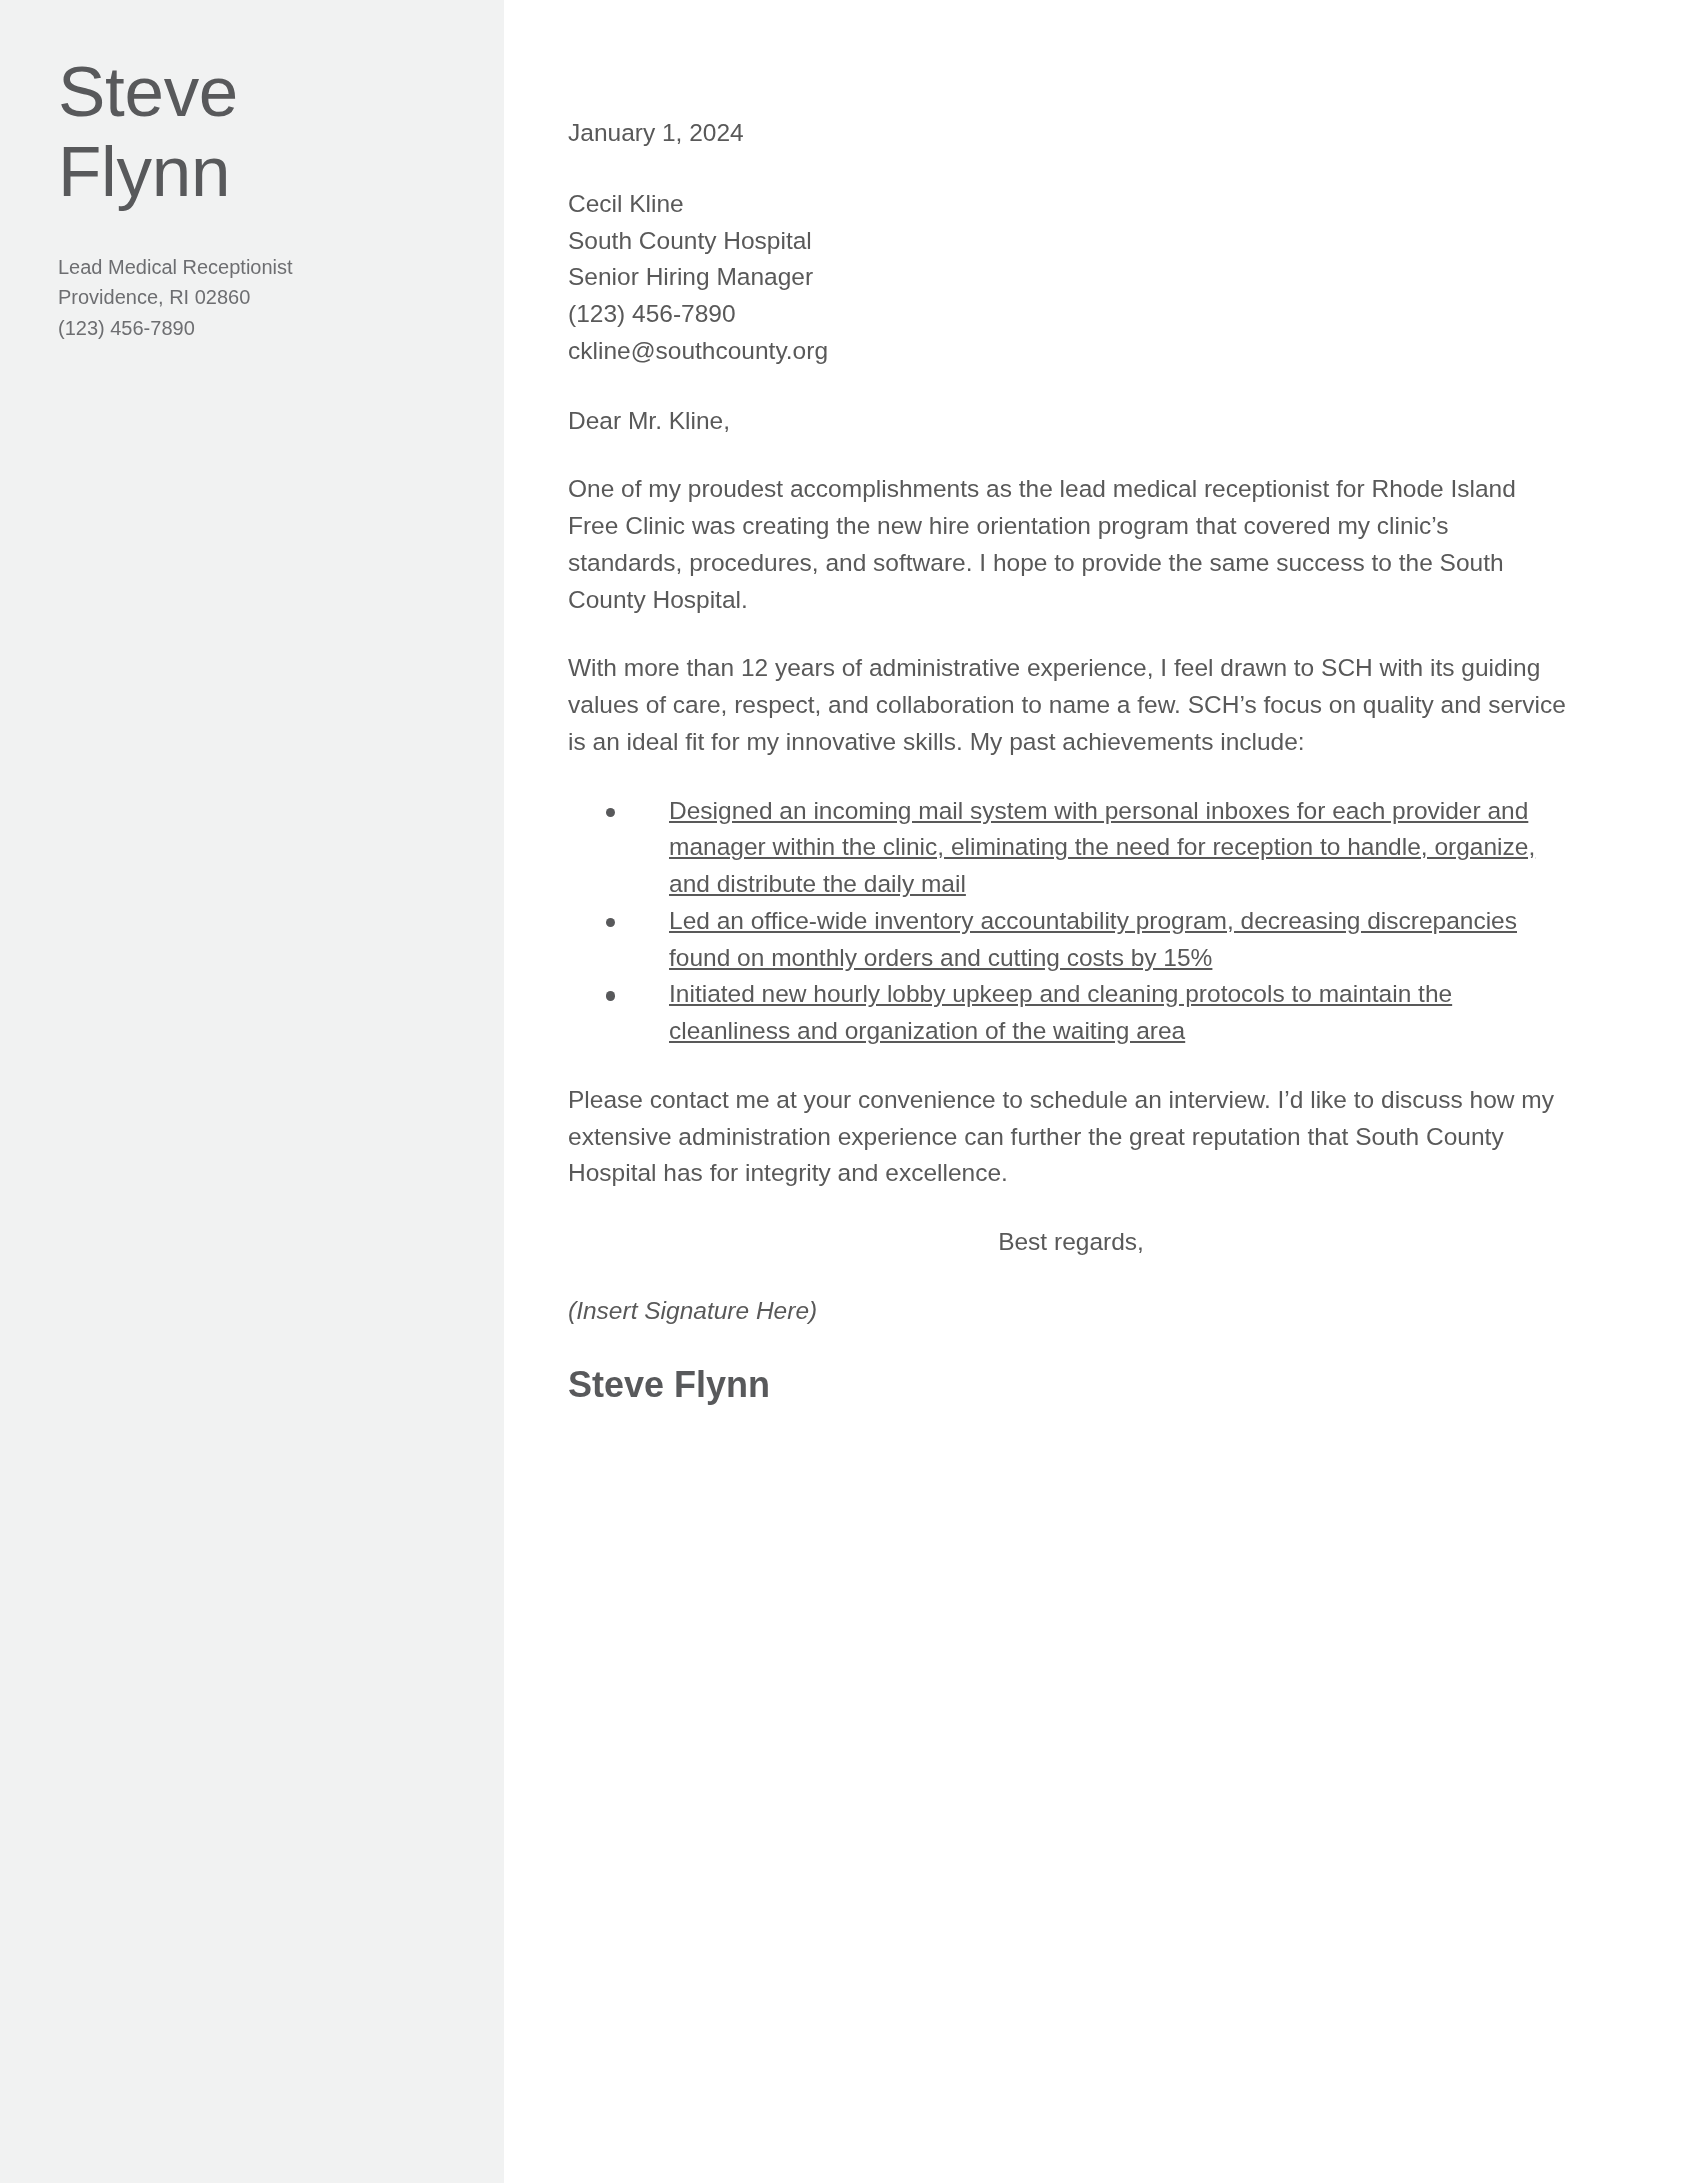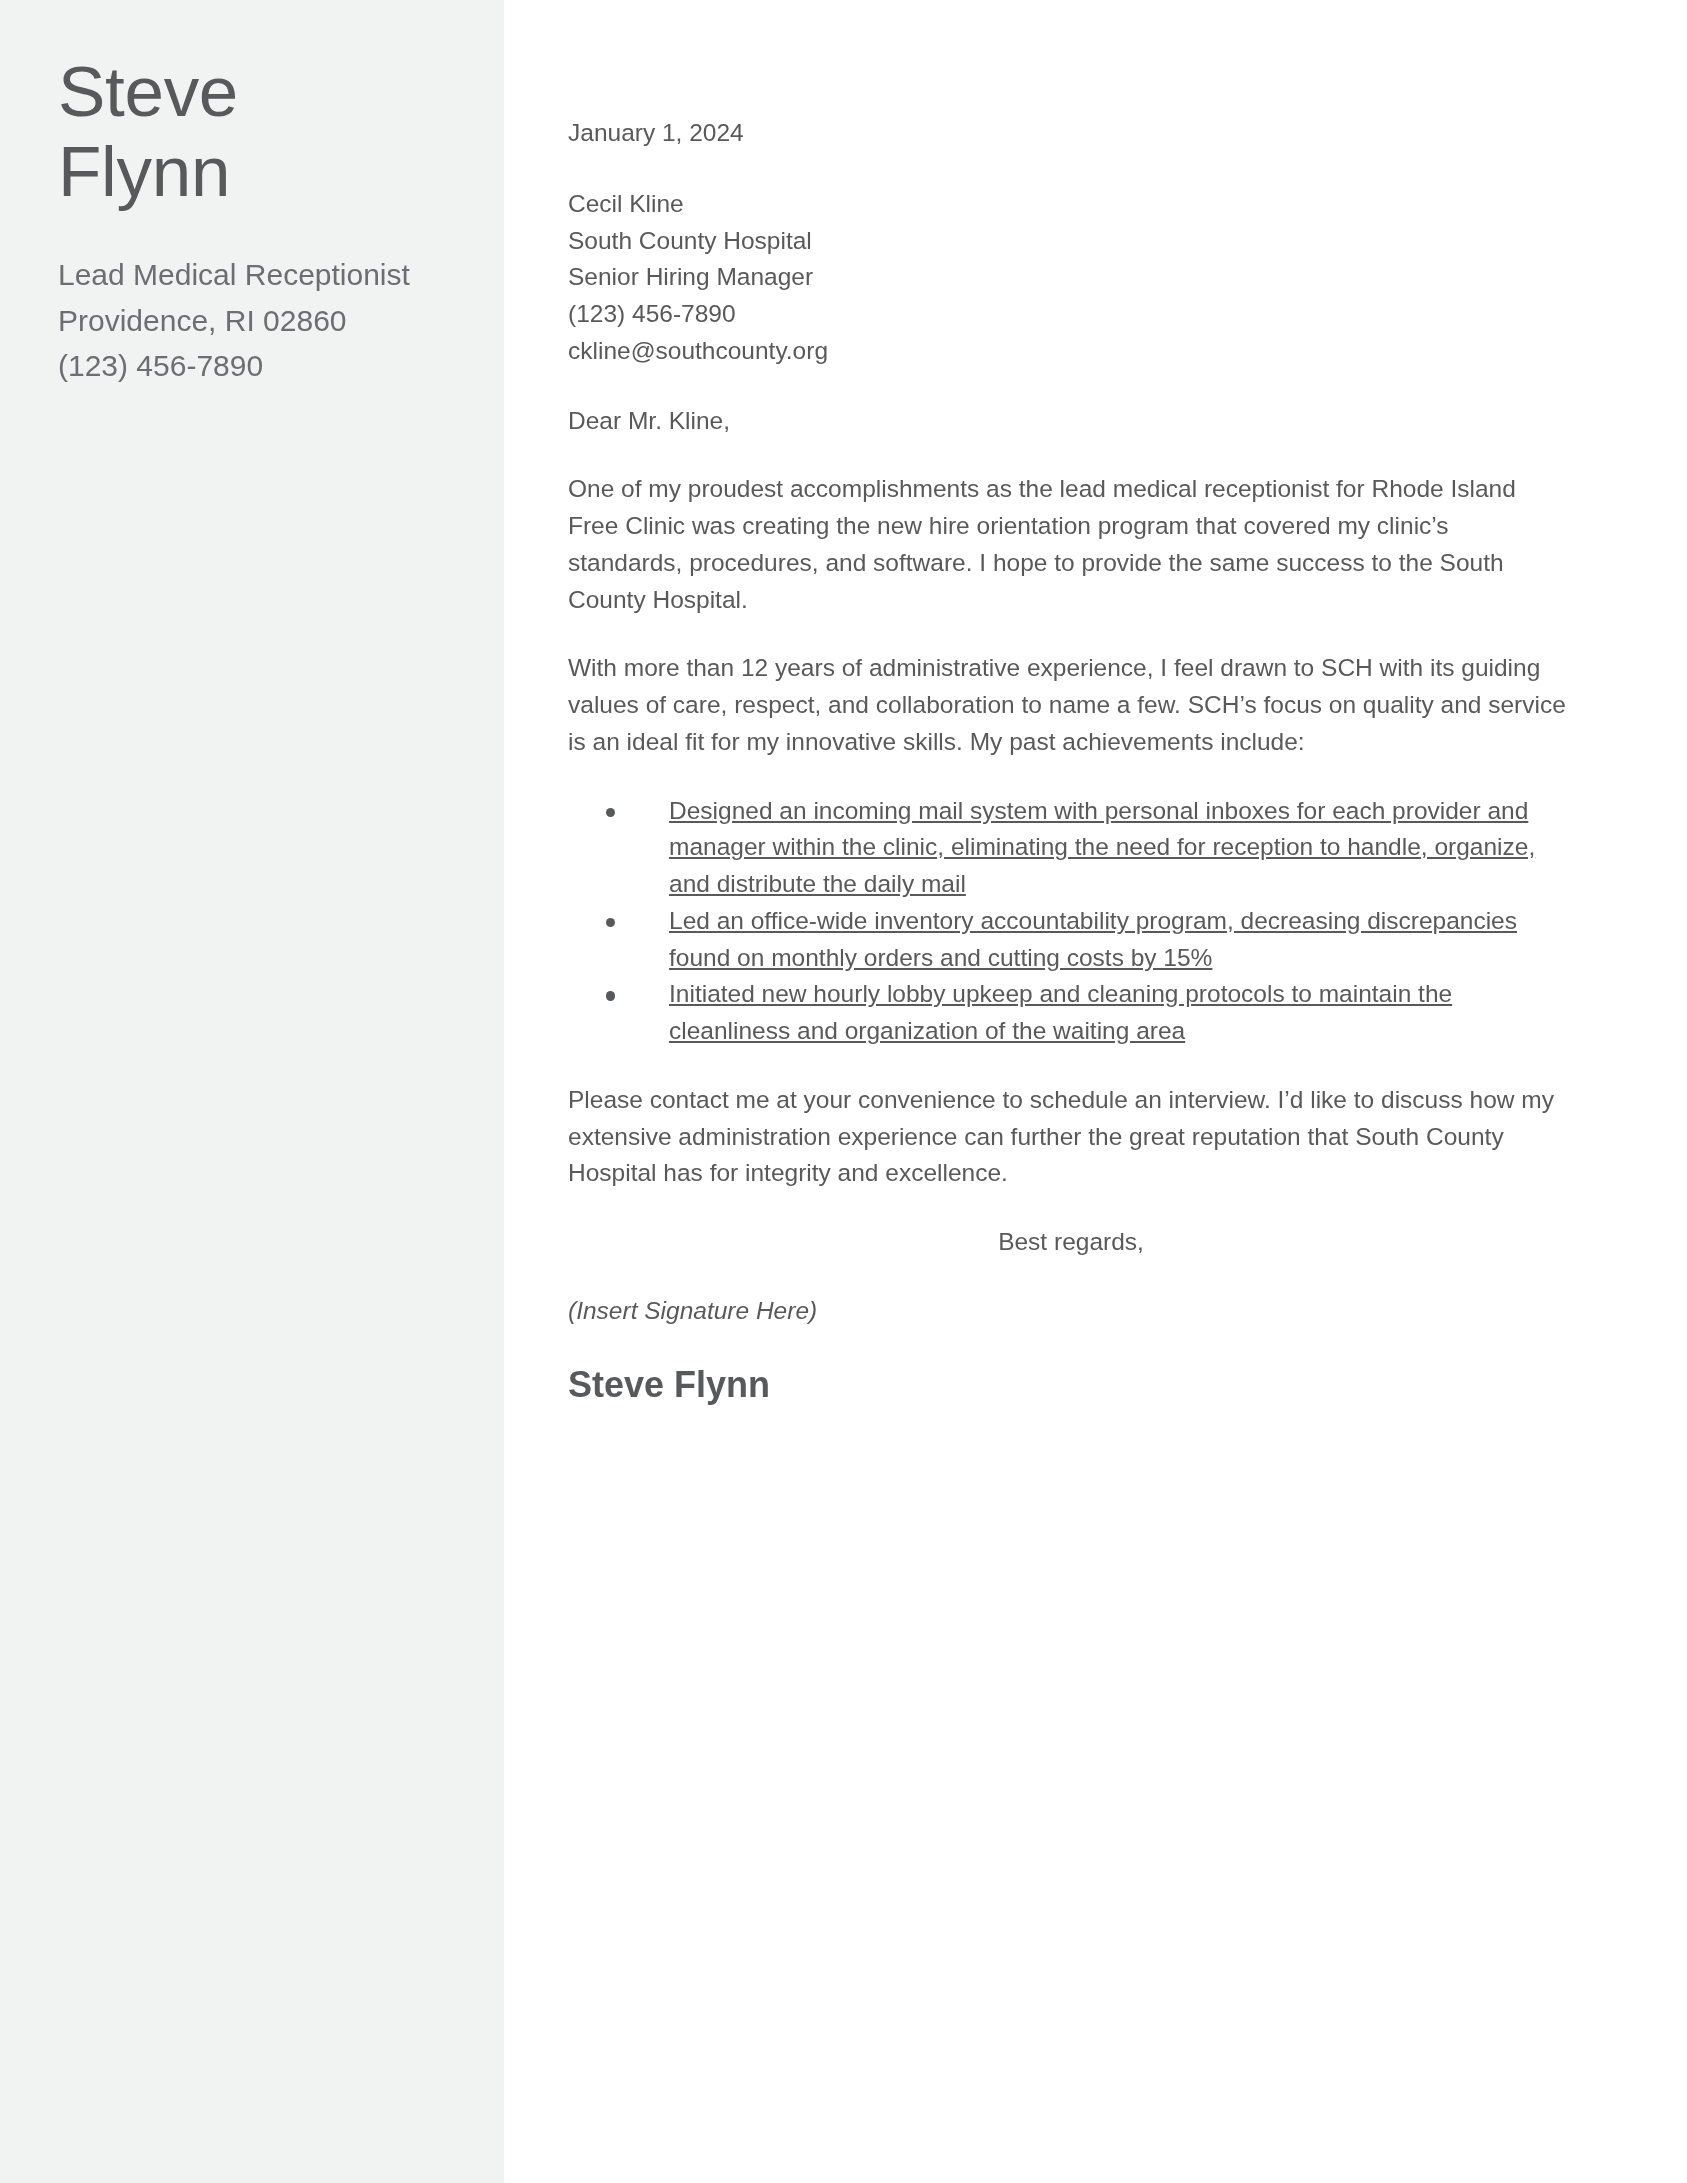--- a/index.html
+++ b/index.html
@@ -44,21 +44,21 @@
     color: #58595b;
     letter-spacing: -0.3px;
     margin: 0;
   }
   .name-heading .name-line {
     display: block;
   }
 
   .contact-block {
     margin-top: 41px;
-    font-size: 30px;
+    font-size: 20px;
     line-height: 1.52;
     color: #6d6e71;
   }
   .contact-line {
     display: block;
     white-space: nowrap;
   }
 
   
   .letter {

